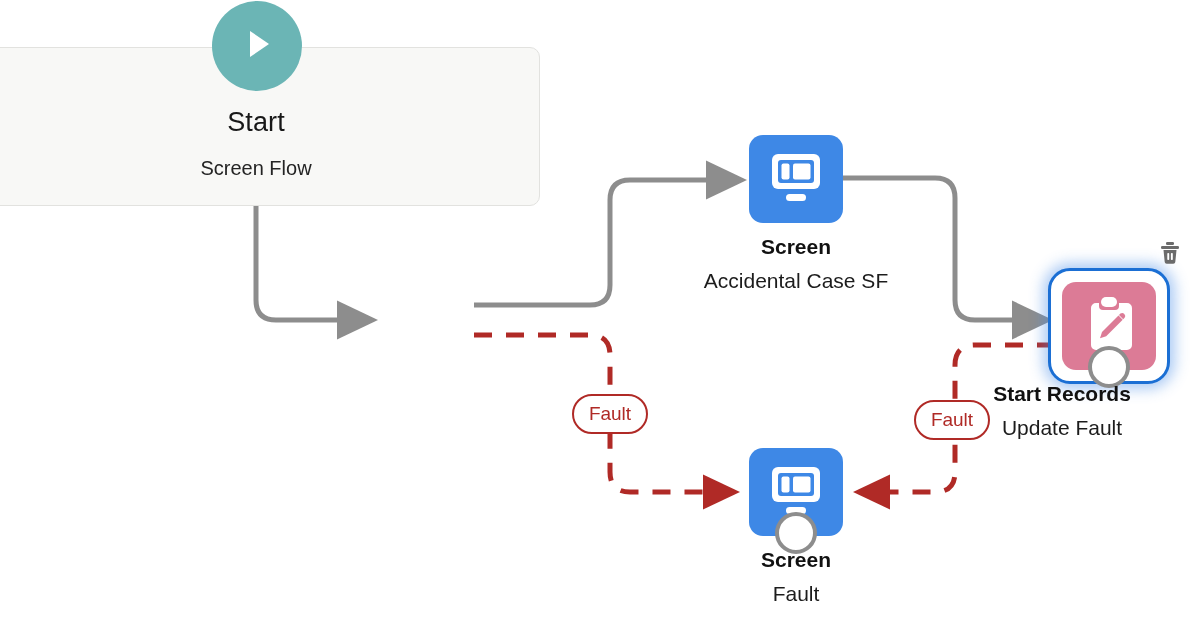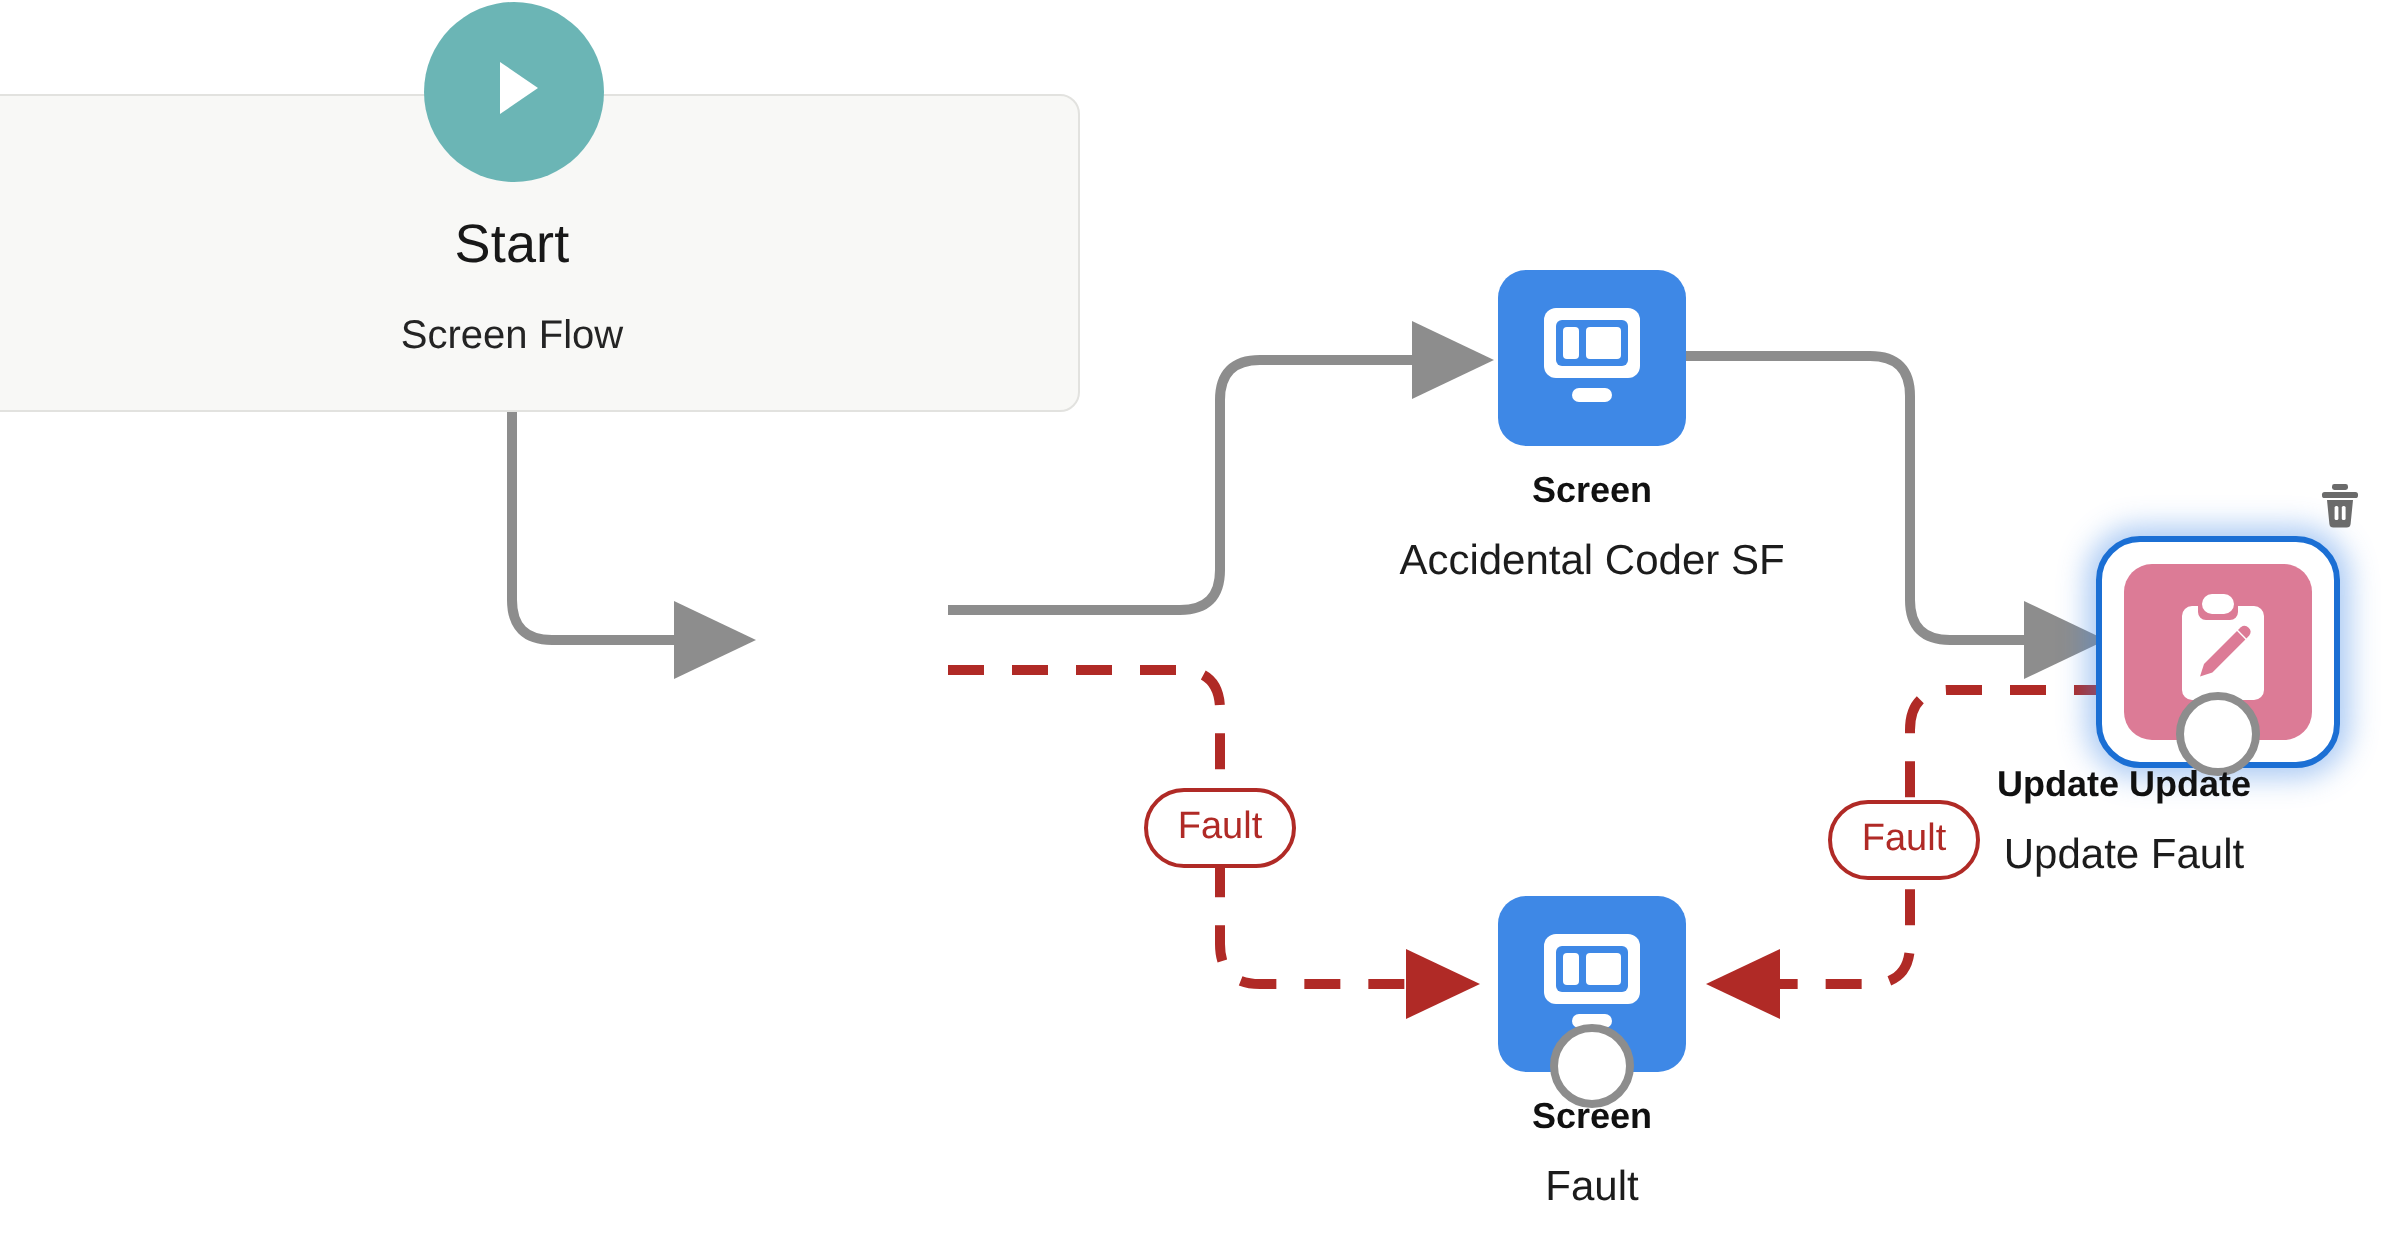--- a/index.html
+++ b/index.html
@@ -89,21 +89,21 @@
   .node-icon.pink  { background: #dc7b96; }
   .node-icon.blue  { background: #3e88e6; }
 
   .node-label {
     position: absolute;
     top: 100px;
     left: 50%;
     transform: translateX(-50%);
     white-space: nowrap;
     text-align: left;
-    font-size: 18px;
+    font-size: 21px;
     font-weight: bold;
     color: #111111;
   }
   .node-sub {
     position: absolute;
     top: 134px;
     left: 50%;
     transform: translateX(-50%);
     white-space: nowrap;
     text-align: center;
@@ -216,39 +216,39 @@
         <svg width="58" height="58" viewBox="0 0 58 58" aria-hidden="true">
           <rect x="5" y="6" width="48" height="35" rx="6" fill="#ffffff"></rect>
           <rect x="11" y="12" width="36" height="23" rx="3" fill="#3e88e6"></rect>
           <rect x="14.5" y="15.5" width="8" height="16" rx="2" fill="#ffffff"></rect>
           <rect x="26" y="15.5" width="17.5" height="16" rx="2" fill="#ffffff"></rect>
           <rect x="19" y="46" width="20" height="7" rx="3.5" fill="#ffffff"></rect>
         </svg>
       </span>
     </div>
     <div class="node-label">Screen</div>
-    <div class="node-sub">Accidental Coder SF</div>
+    <div class="node-sub">Accidental Case SF</div>
   </div>
 
   <div class="node selected" style="left:1062px; top:282px;">
     <div class="ring"></div>
     <div class="node-icon pink">
       <span>
         <svg width="56" height="58" viewBox="0 0 56 58" aria-hidden="true">
           <path d="M10,8 h8 v3 a4,4 0 0 0 4,4 h12 a4,4 0 0 0 4,-4 v-3 h8
                    a5,5 0 0 1 5,5 v37 a5,5 0 0 1 -5,5 h-31
                    a5,5 0 0 1 -5,-5 v-37 a5,5 0 0 1 5,-5 z" fill="#ffffff"></path>
           <rect x="20" y="2" width="16" height="10" rx="5" fill="#ffffff"></rect>
           <path d="M37.5,20.5 l4.2,4.2 l-16.5,16.5 l-6.2,2 l2,-6.2 z" fill="#dc7b96"></path>
           <path d="M39.4,18.6 a3,3 0 0 1 4.2,4.2 l-1.4,1.4 l-4.2,-4.2 z" fill="#dc7b96"></path>
         </svg>
       </span>
       <div class="connector-dot"></div>
     </div>
-    <div class="node-label">Update Update</div>
+    <div class="node-label">Start Records</div>
     <div class="node-sub">Update Fault</div>
   </div>
 
   <div class="trash-btn">
     <span>
       <svg width="26" height="26" viewBox="0 0 26 26" aria-hidden="true">
         <rect x="9" y="2" width="8" height="3" rx="1.2" fill="#6b6b6b"></rect>
         <rect x="4" y="6" width="18" height="3" rx="1.3" fill="#6b6b6b"></rect>
         <path d="M6.5,10 h13 l-1.2,12 a2,2 0 0 1 -2,1.8 h-6.6
                  a2,2 0 0 1 -2,-1.8 z" fill="#6b6b6b"></path>

